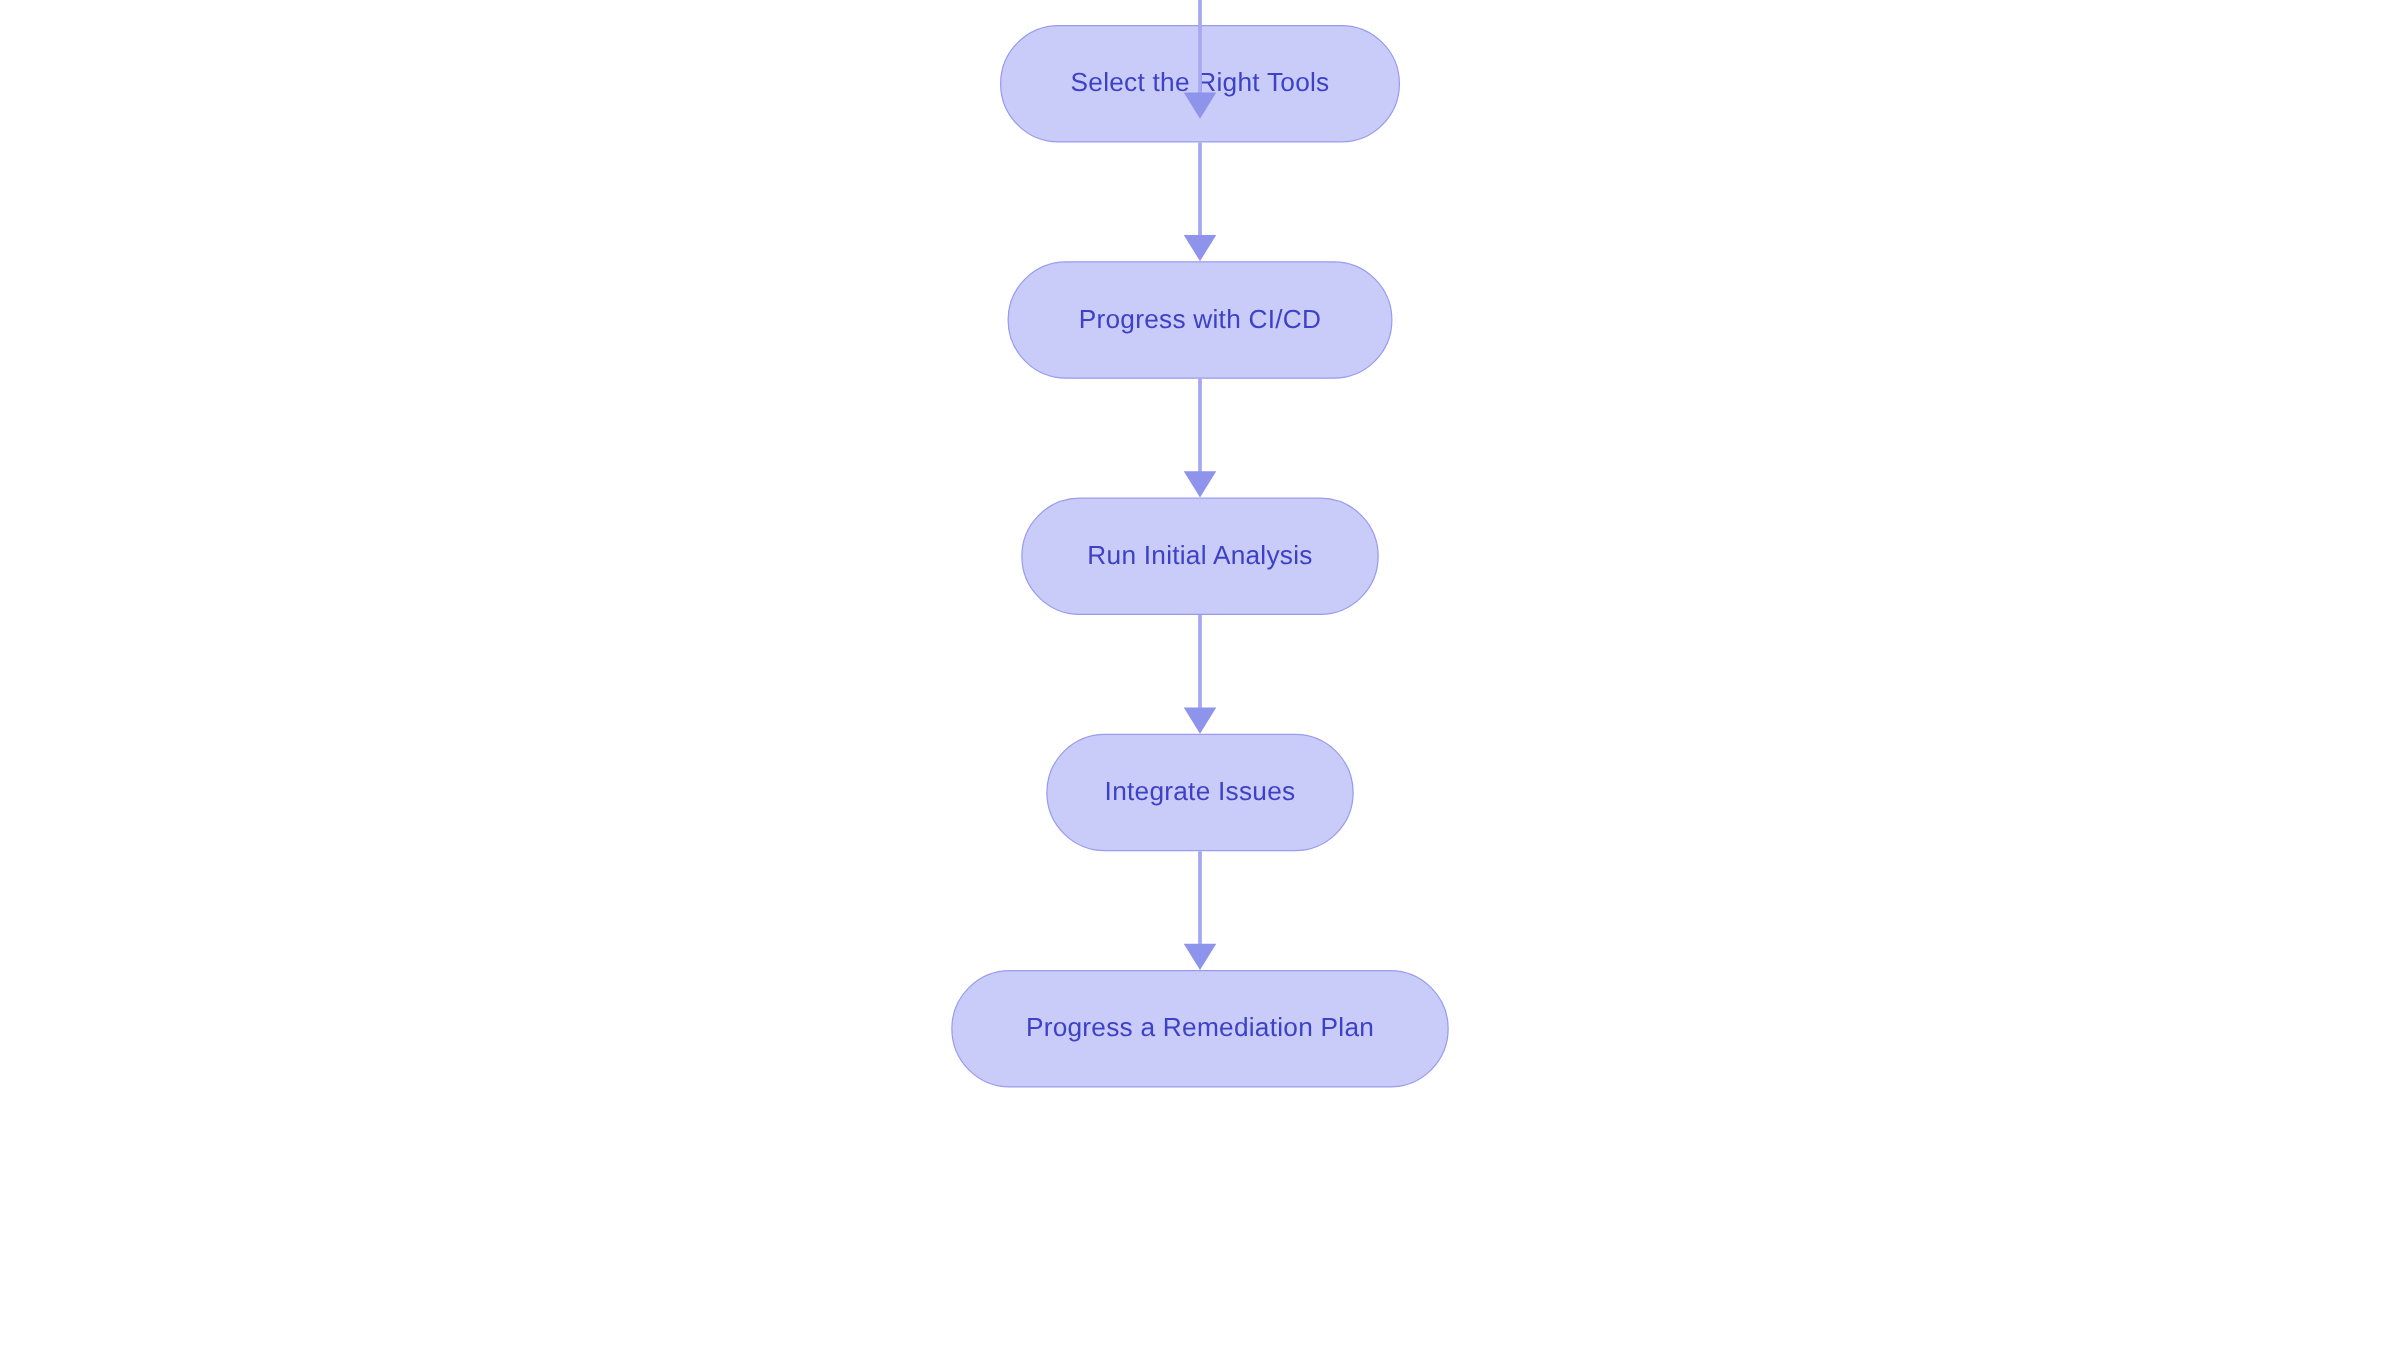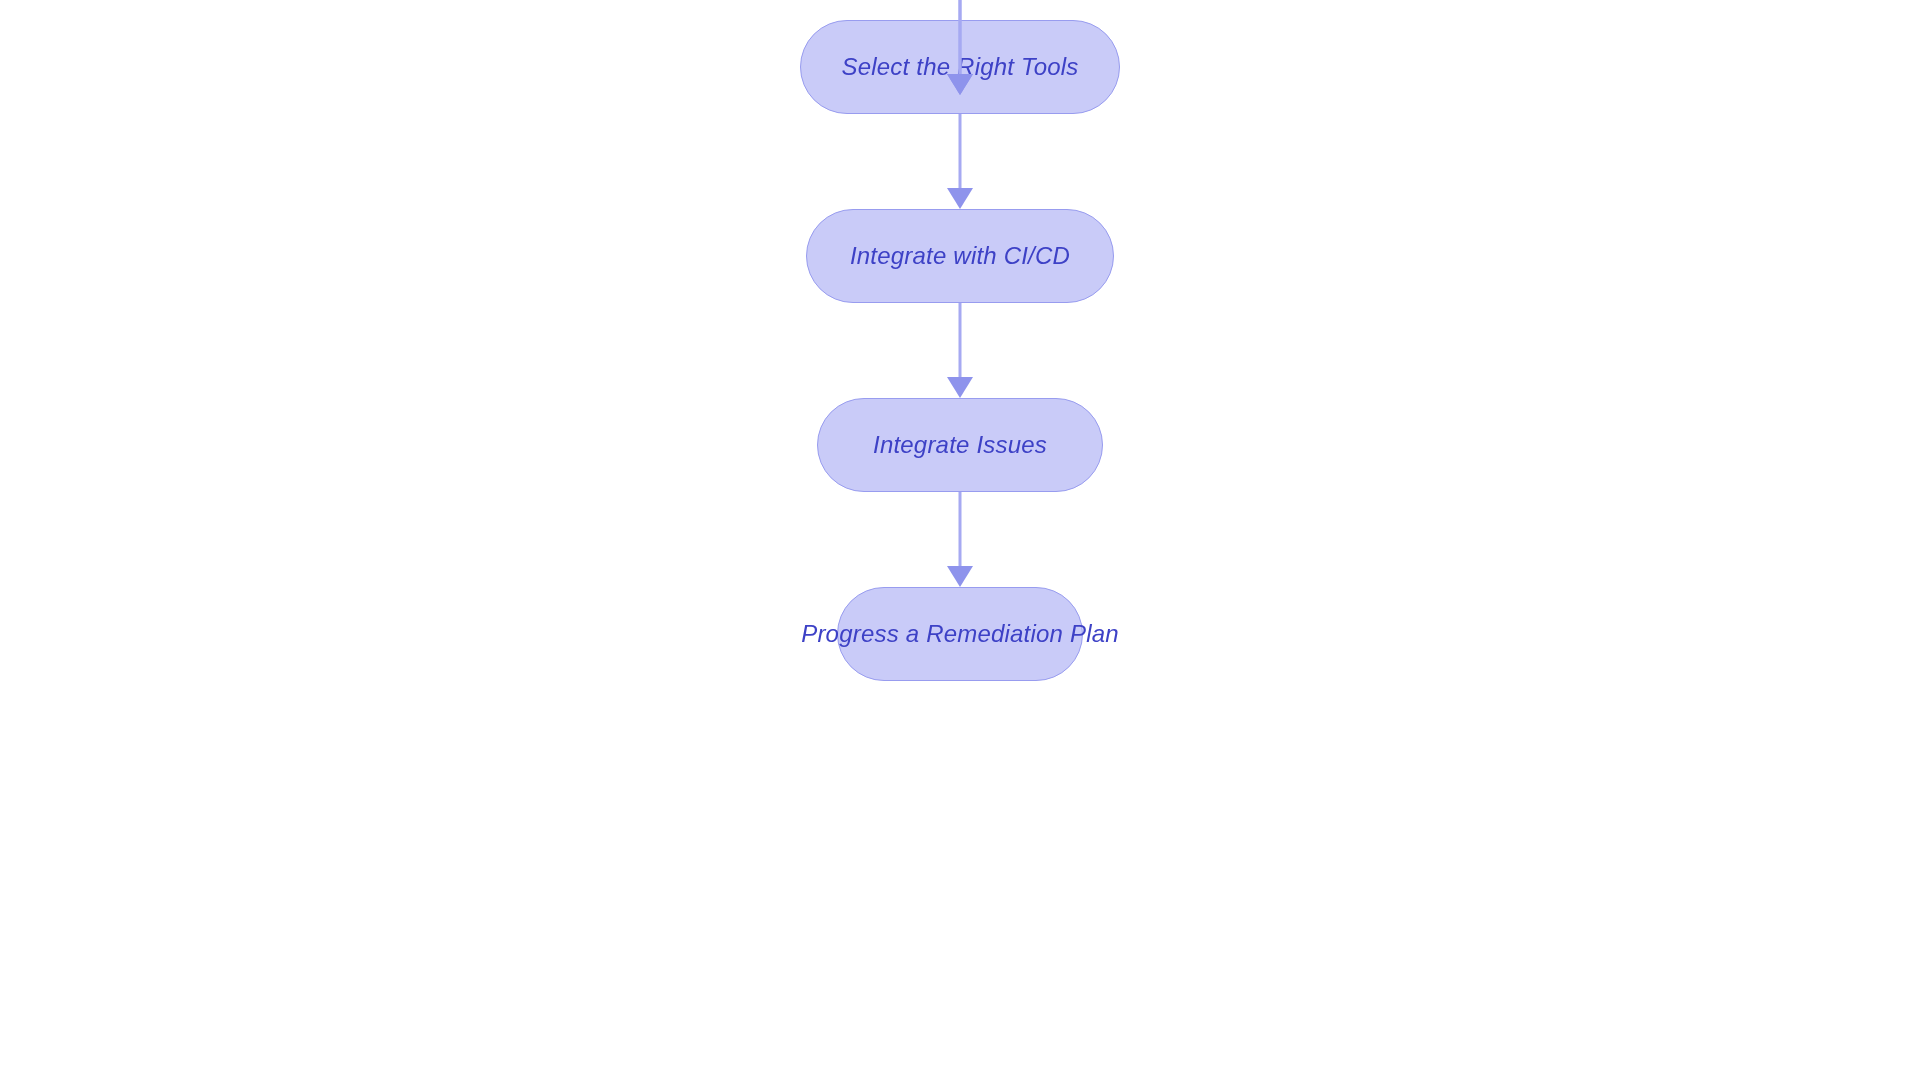--- a/index.html
+++ b/index.html
@@ -26,24 +26,23 @@
     border-radius:47px;
     background:var(--node-fill);
     border:1.5px solid var(--node-border);
     box-sizing:border-box;
     display:flex;
     align-items:center;
     justify-content:center;
   }
   .node span{
     color:var(--node-text);
-    font-size:24px;
+    font-size:21px;
     letter-spacing:0.2px;
     white-space:nowrap;
-    font-style:italic;
   }
   .node:nth-of-type(1){top:20px;width:320px;}
   .node:nth-of-type(2){top:209px;width:308px;}
   .node:nth-of-type(3){top:398px;width:286px;}
   .node:nth-of-type(4){top:587px;width:246px;}
   .node:nth-of-type(5){top:776px;width:398px;}
   .node:nth-of-type(6){top:965px;width:270px;}
   .arrow{
     position:absolute;
     left:945px;
@@ -77,21 +76,24 @@
 </style>
 </head>
 <body>
 
 <div class="canvas">
 
   <div class="node">
     <span>Select the Right Tools</span>
   </div>
   <div class="node">
-    <span>Integrate with CI/CD</span>
+    <span>Progress with CI/CD</span>
+  </div>
+  <div class="node">
+    <span>Run Initial Analysis</span>
   </div>
   <div class="node">
     <span>Integrate Issues</span>
   </div>
   <div class="node">
     <span>Progress a Remediation Plan</span>
   </div>
 
   <div class="arrow">
     <div class="line"></div>

